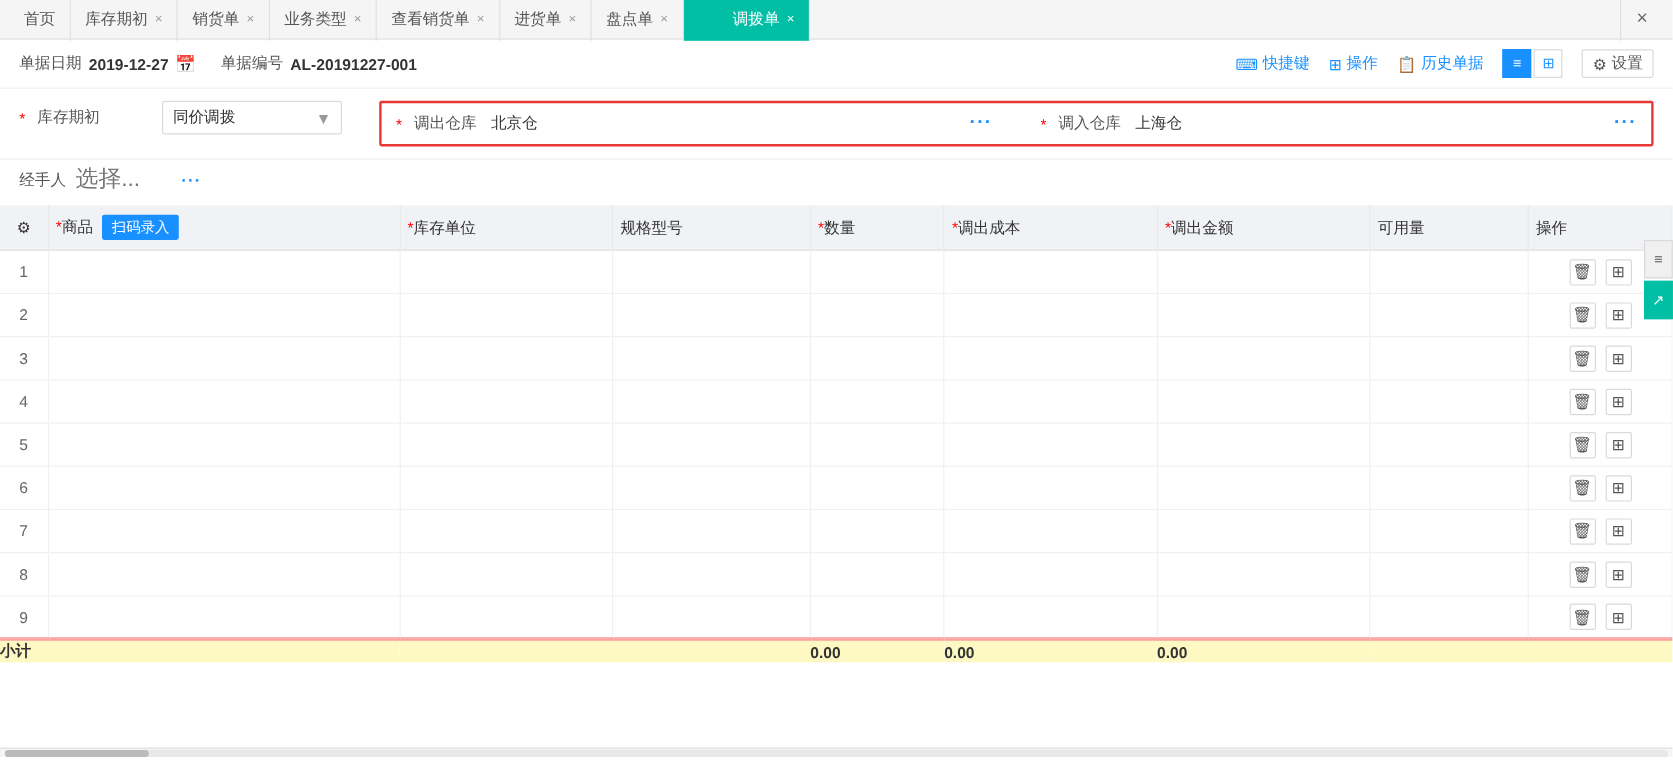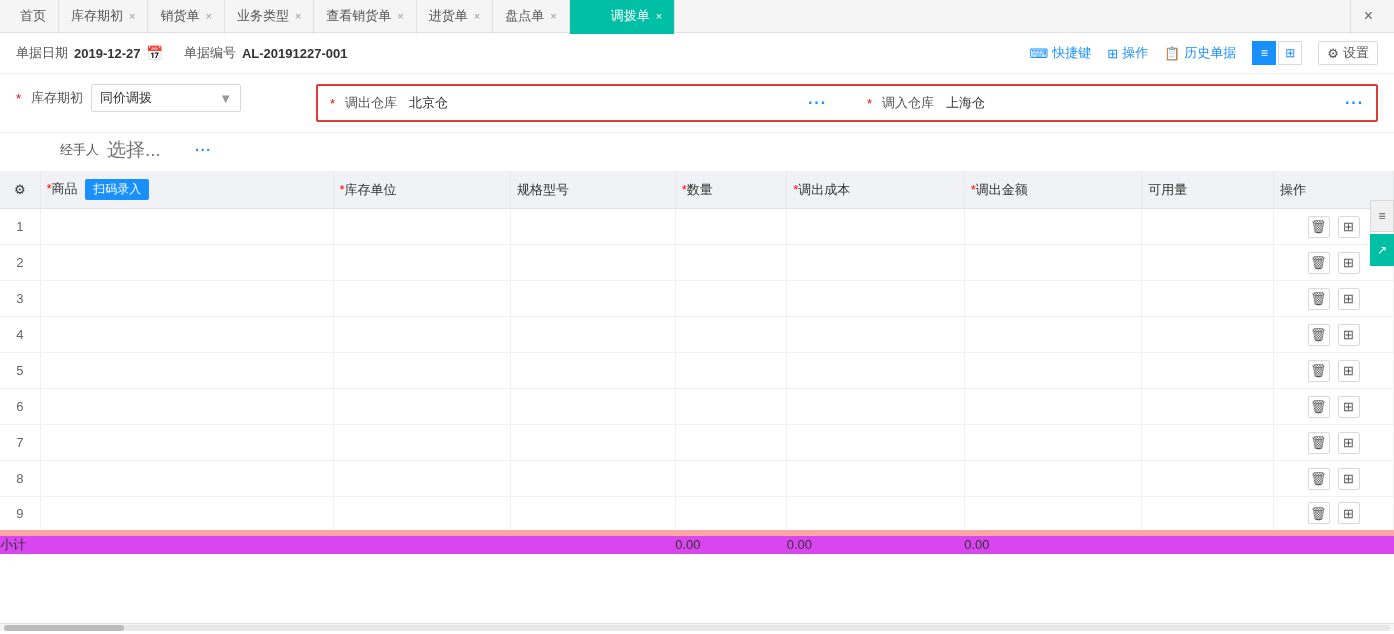--- a/index.html
+++ b/index.html
@@ -137,20 +137,21 @@
     .dropdown-select {
       display: flex;
       align-items: center;
       border: 1px solid #d9d9d9;
       border-radius: 2px;
       padding: 4px 8px;
       min-width: 150px;
       cursor: pointer;
       background: #fff;
       gap: 6px;
+      margin-left: 44px;
     }
     .dropdown-select .caret { margin-left: auto; color: #999; }
     .ellipsis-btn {
       color: #1890ff;
       cursor: pointer;
       font-size: 16px;
       font-weight: bold;
       letter-spacing: 1px;
     }
 
@@ -170,21 +171,20 @@
       gap: 8px;
       flex: 1;
     }
 
     
     .form-row2 {
       display: flex;
       align-items: center;
       padding: 6px 16px 10px 16px;
       gap: 8px;
-      margin-left: 44px;
     }
 
     
     .table-container {
       flex: 1;
       overflow: auto;
     }
     table {
       width: 100%;
       border-collapse: collapse;
@@ -206,23 +206,23 @@
     tbody tr {
       border-bottom: 1px solid #f0f0f0;
       height: 36px;
     }
     tbody td {
       padding: 4px 6px;
       border-right: 1px solid #f0f0f0;
     }
     tbody td:first-child { text-align: center; color: #666; }
     .tfoot-row td {
-      background: #d946ef;
-      font-weight: 400;
-      border-top: 6px solid #fca5a5;
+      background: #fef9c3;
+      font-weight: 700;
+      border-top: 3px solid #fca5a5;
     }
 
     
     .row-actions {
       display: flex;
       align-items: center;
       gap: 8px;
       justify-content: center;
     }
     .row-action-btn {

